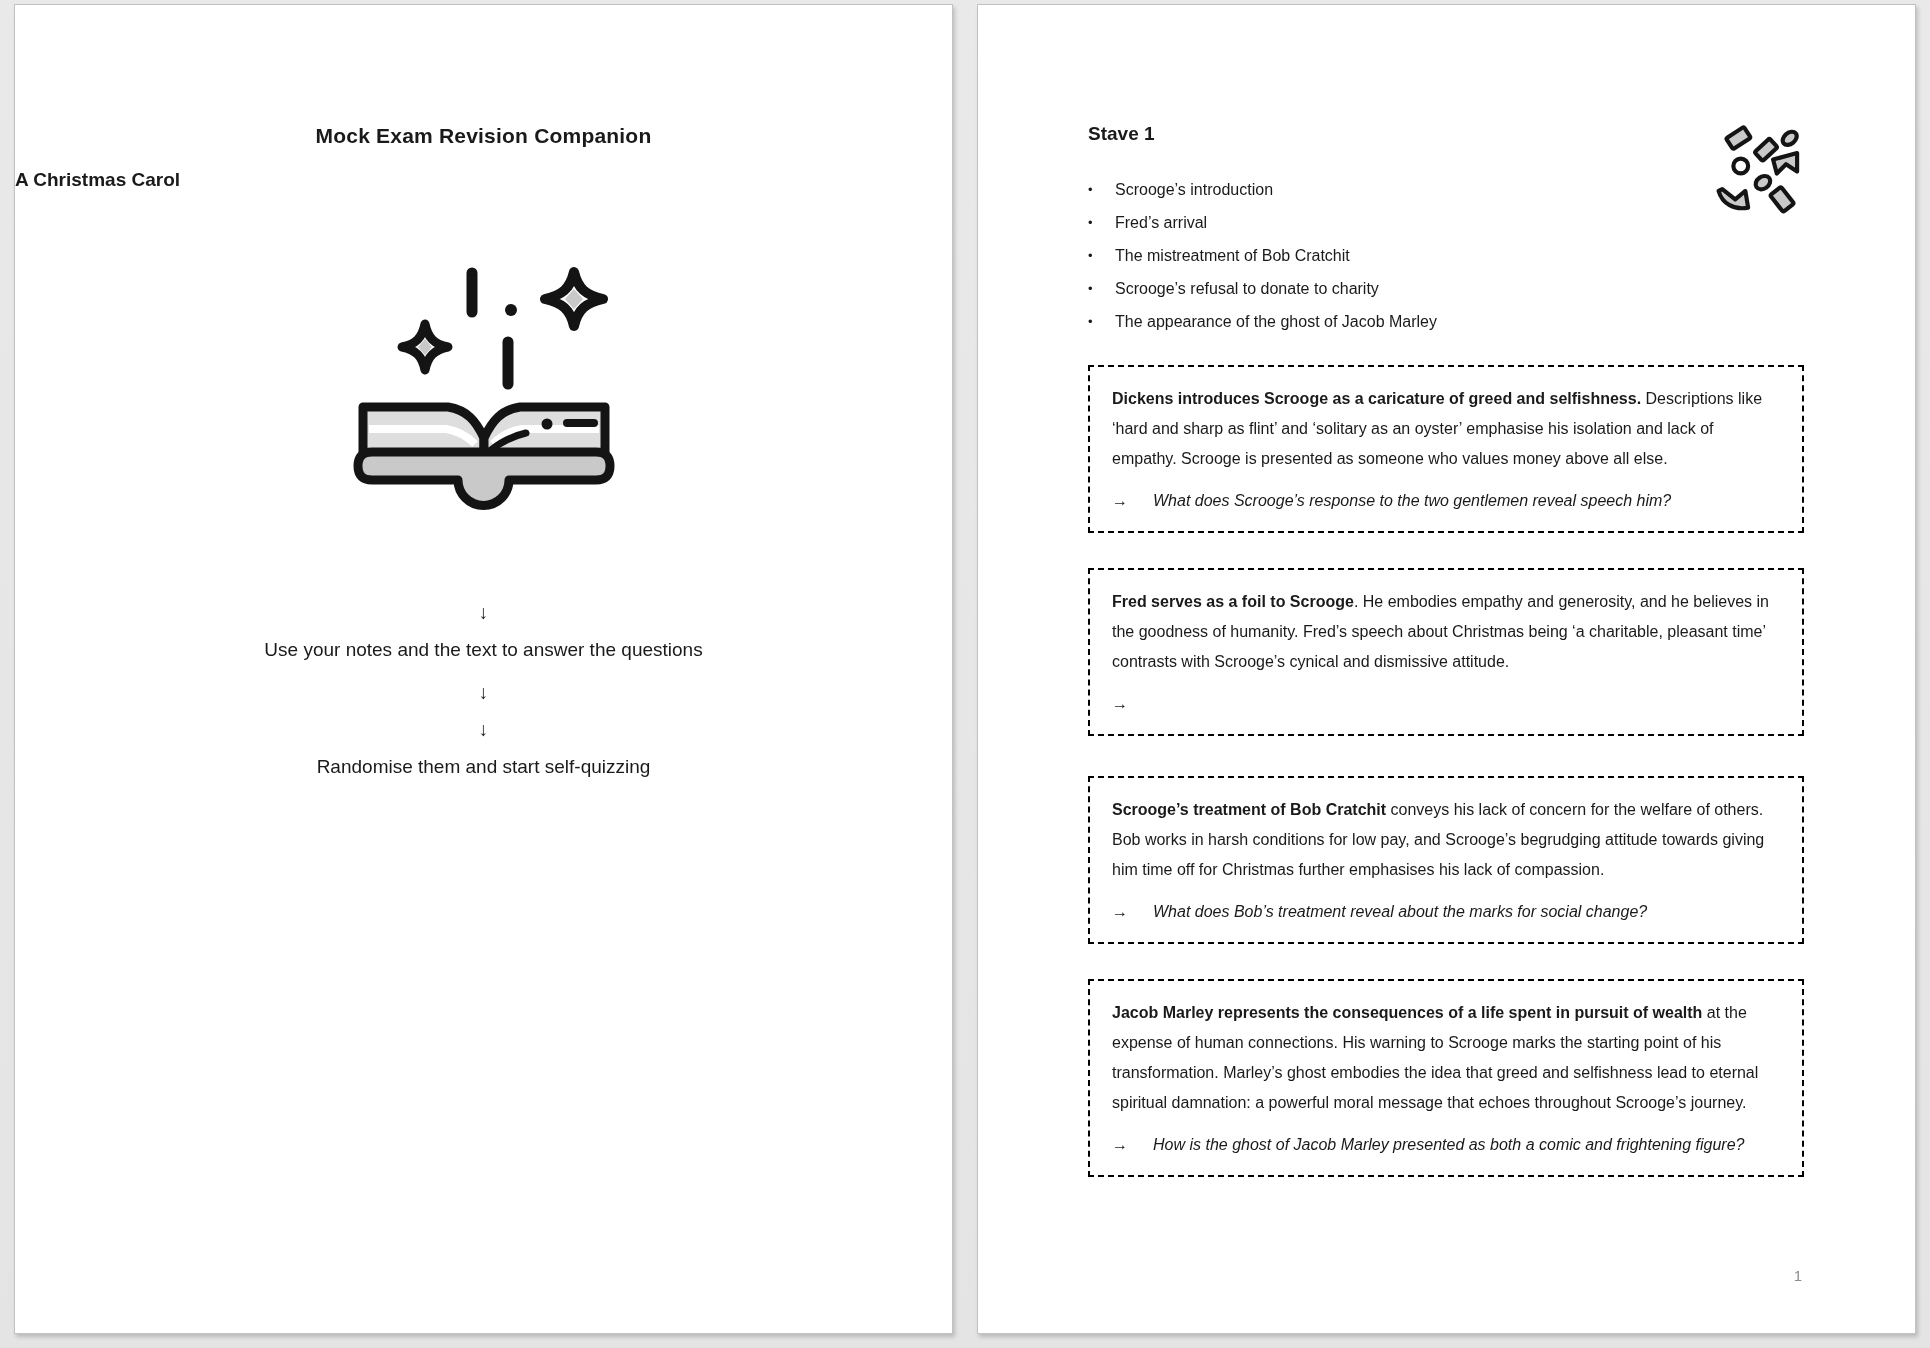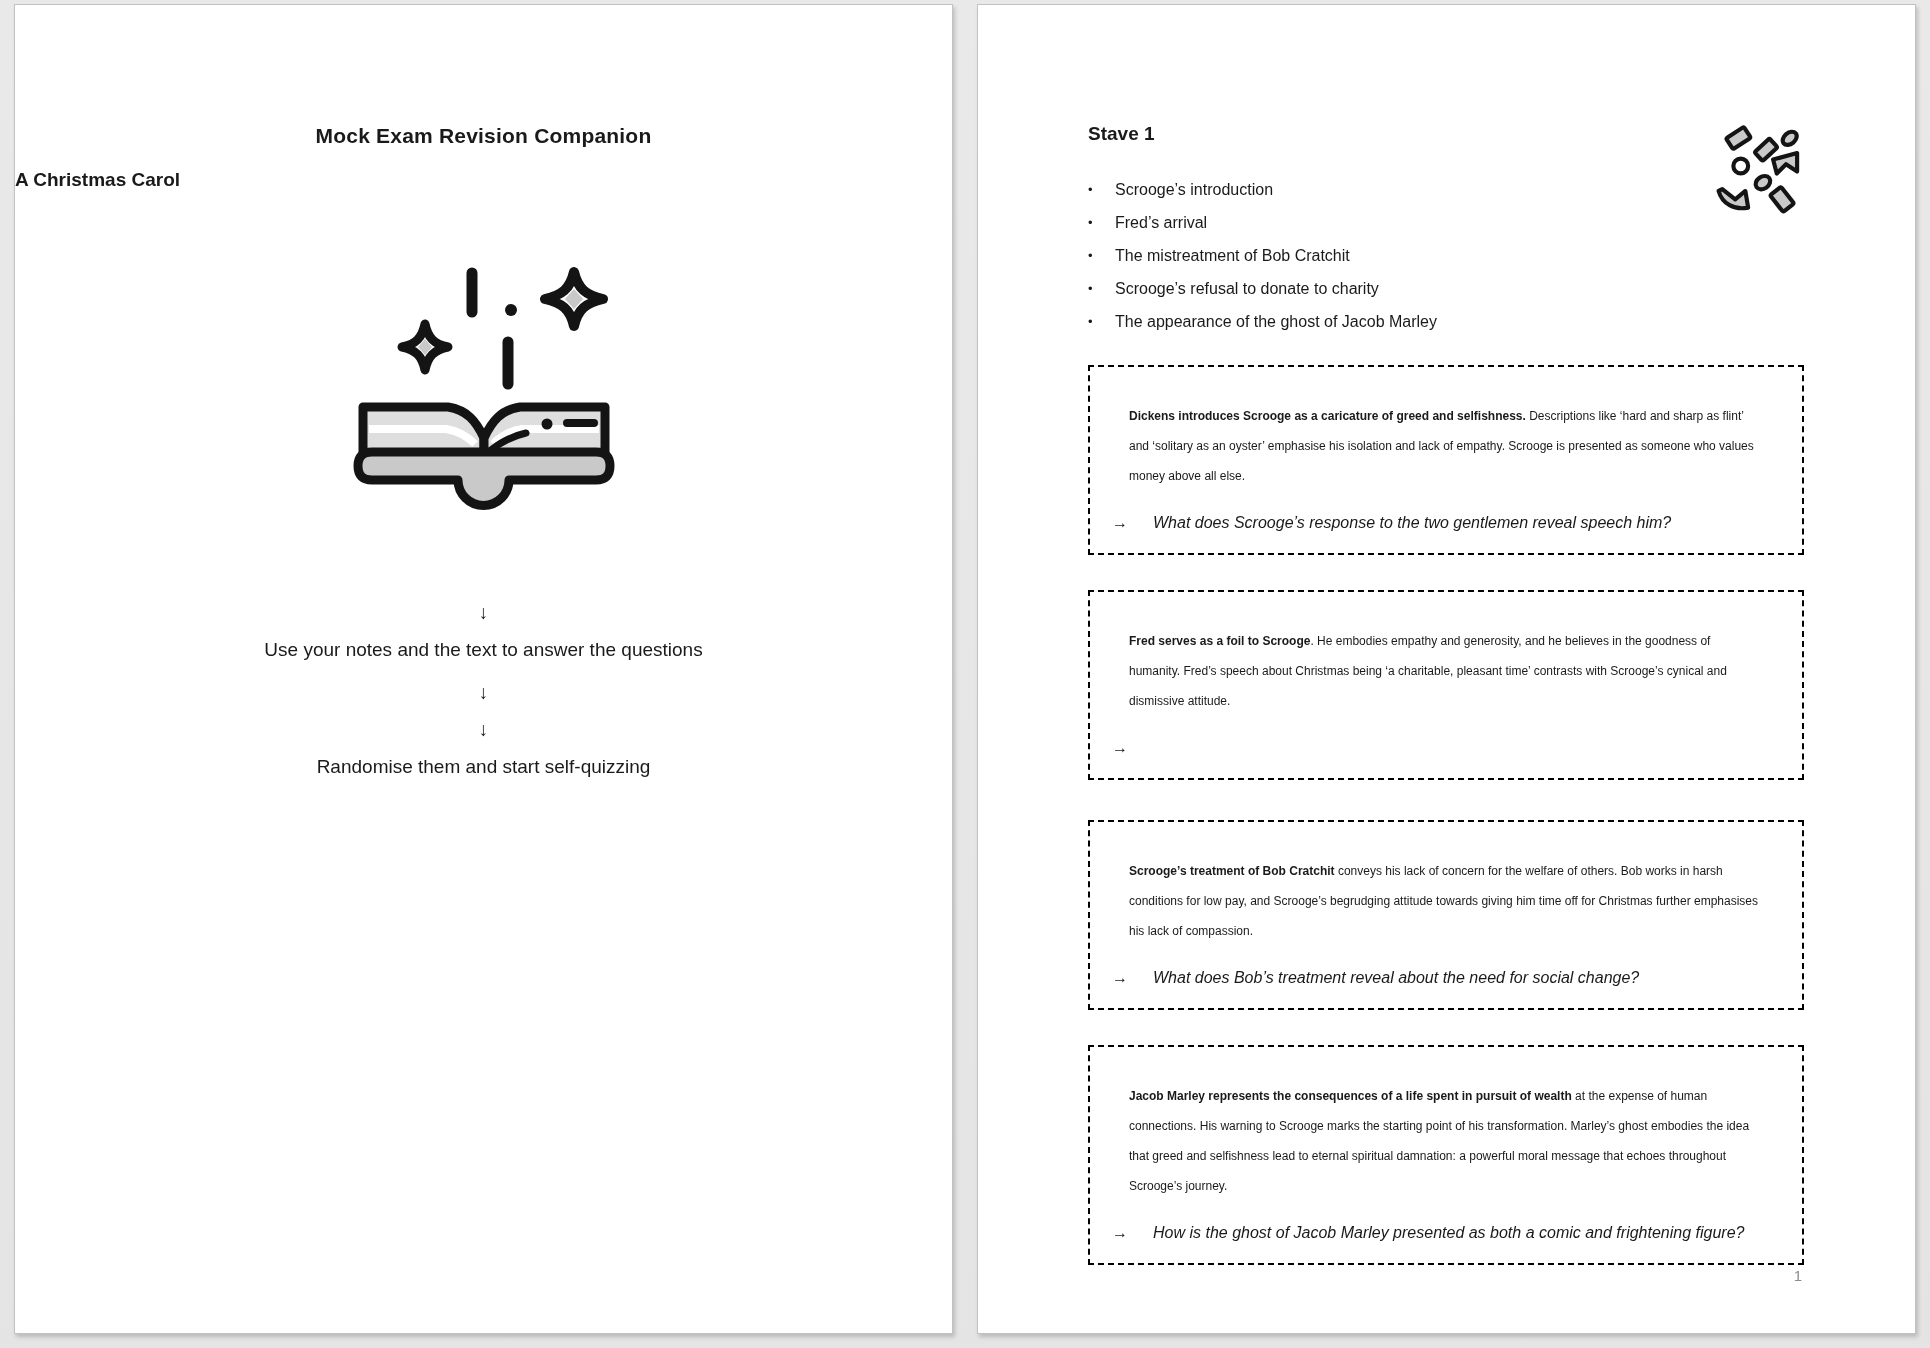--- a/index.html
+++ b/index.html
@@ -61,21 +61,21 @@
   .bullet-text { font-size: 16px; }
 
   .cards { position: absolute; top: 360px; left: 110px; width: 716px; }
   .card {
     border: 2px dashed #000;
     padding: 17px 22px 15px 22px;
     margin-bottom: 35px;
     background: #fff;
   }
   .card-2 { margin-bottom: 40px; }
-  .card-text { font-size: 12px; line-height: 30px; margin: 17px; }
+  .card-text { font-size: 16px; line-height: 30px; margin: 0; }
   .card-lead { font-weight: bold; }
   .card-question {
     display: flex; gap: 25px;
     margin-top: 12px; font-size: 16px; line-height: 30px;
   }
   .q-arrow { flex: 0 0 auto; }
   .q-text { font-style: italic; }
 
   .page-number {
     position: absolute; top: 1262px; right: 113px;
@@ -182,21 +182,21 @@
         <p class="card-text"><span class="card-lead">Fred serves as a foil to Scrooge</span><span>. He embodies empathy and generosity, and he believes in the goodness of humanity. Fred’s speech about Christmas being ‘a charitable, pleasant time’ contrasts with Scrooge’s cynical and dismissive attitude.</span></p>
         <div class="card-question">
           <span class="q-arrow">→</span>
         </div>
       </div>
 
       <div class="card card-3">
         <p class="card-text"><span class="card-lead">Scrooge’s treatment of Bob Cratchit</span><span> conveys his lack of concern for the welfare of others. Bob works in harsh conditions for low pay, and Scrooge’s begrudging attitude towards giving him time off for Christmas further emphasises his lack of compassion.</span></p>
         <div class="card-question">
           <span class="q-arrow">→</span>
-          <span class="q-text">What does Bob’s treatment reveal about the need for social change?</span>
+          <span class="q-text">What does Bob’s treatment reveal about the marks for social change?</span>
         </div>
       </div>
 
       <div class="card card-4">
         <p class="card-text"><span class="card-lead">Jacob Marley represents the consequences of a life spent in pursuit of wealth</span><span> at the expense of human connections. His warning to Scrooge marks the starting point of his transformation. Marley’s ghost embodies the idea that greed and selfishness lead to eternal spiritual damnation: a powerful moral message that echoes throughout Scrooge’s journey.</span></p>
         <div class="card-question">
           <span class="q-arrow">→</span>
           <span class="q-text">How is the ghost of Jacob Marley presented as both a comic and frightening figure?</span>
         </div>
       </div>

